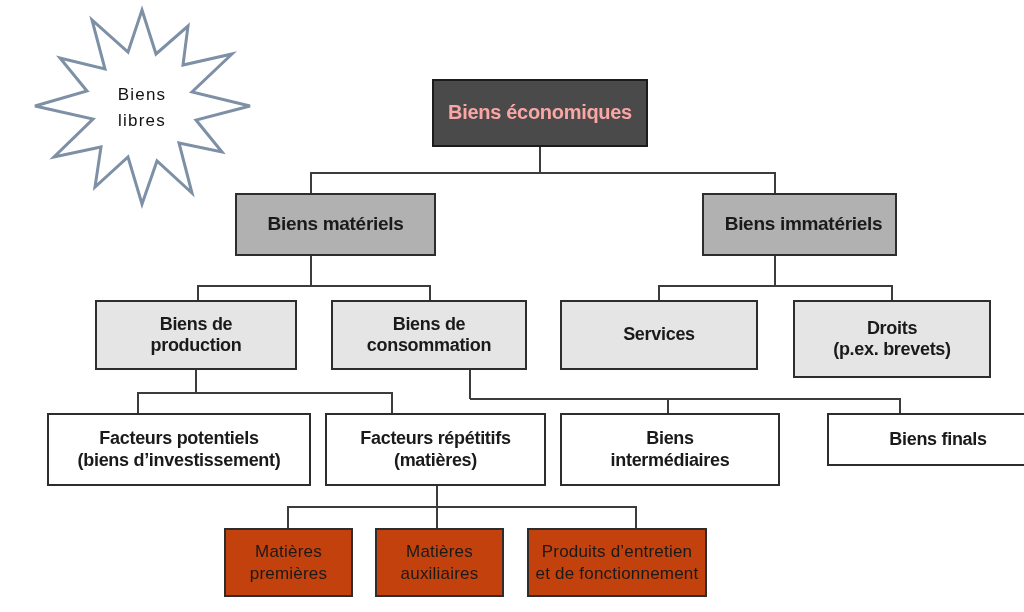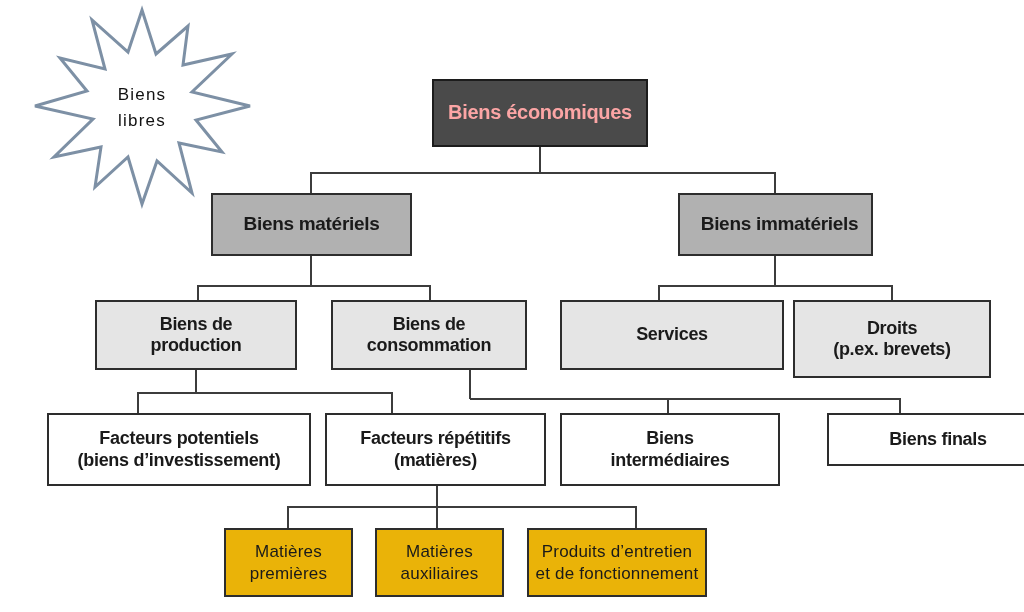--- a/index.html
+++ b/index.html
@@ -34,24 +34,24 @@
     display: block;
     width: 100%;
   }
   .lvl1 {
     background: #4a4a4a;
     color: #fca5a5;
     border-color: #1c1c1c;
     font-weight: bold;
     font-size: 20px;
   }
-  .lvl2 { background: #b1b1b1; font-weight: bold; font-size: 19px; }
+  .lvl2 { background: #b1b1b1; font-weight: bold; font-size: 19px; margin-left: 24px; }
   .lvl3 { background: #e5e5e5; font-weight: bold; font-size: 18px; }
   .lvl4 { background: #ffffff; font-weight: bold; font-size: 18px; }
-  .lvl5 { background: #eab308; font-weight: normal; font-size: 17px; letter-spacing: 0; }
+  .lvl5 { background: #c2410c; font-weight: normal; font-size: 17px; letter-spacing: 0; }
   .lvl5 .label { letter-spacing: 0.2px; line-height: 1.25; }
   #starburst-label {
     position: absolute;
     left: 62px; top: 82px;
     width: 160px;
     text-align: center;
     font-size: 17px;
     line-height: 1.55;
     letter-spacing: 1.2px;
     color: #111111;
@@ -116,21 +116,21 @@
   </div>
 
   <div class="node lvl3" style="left:95px; top:300px; width:202px; height:70px;">
     <span class="label">Biens de
 production</span>
   </div>
   <div class="node lvl3" style="left:331px; top:300px; width:196px; height:70px;">
     <span class="label">Biens de
 consommation</span>
   </div>
-  <div class="node lvl3" style="left:560px; top:300px; width:224px; height:70px;align-items:center;">
+  <div class="node lvl3" style="left:560px; top:300px; width:198px; height:70px;align-items:center;">
     <span class="label">Services</span>
   </div>
   <div class="node lvl3" style="left:793px; top:300px; width:198px; height:78px;">
     <span class="label">Droits
 (p.ex. brevets)</span>
   </div>
 
   <div class="node lvl4" style="left:325px; top:413px; width:221px; height:73px;">
     <span class="label">Facteurs répétitifs
 (matières)</span>

